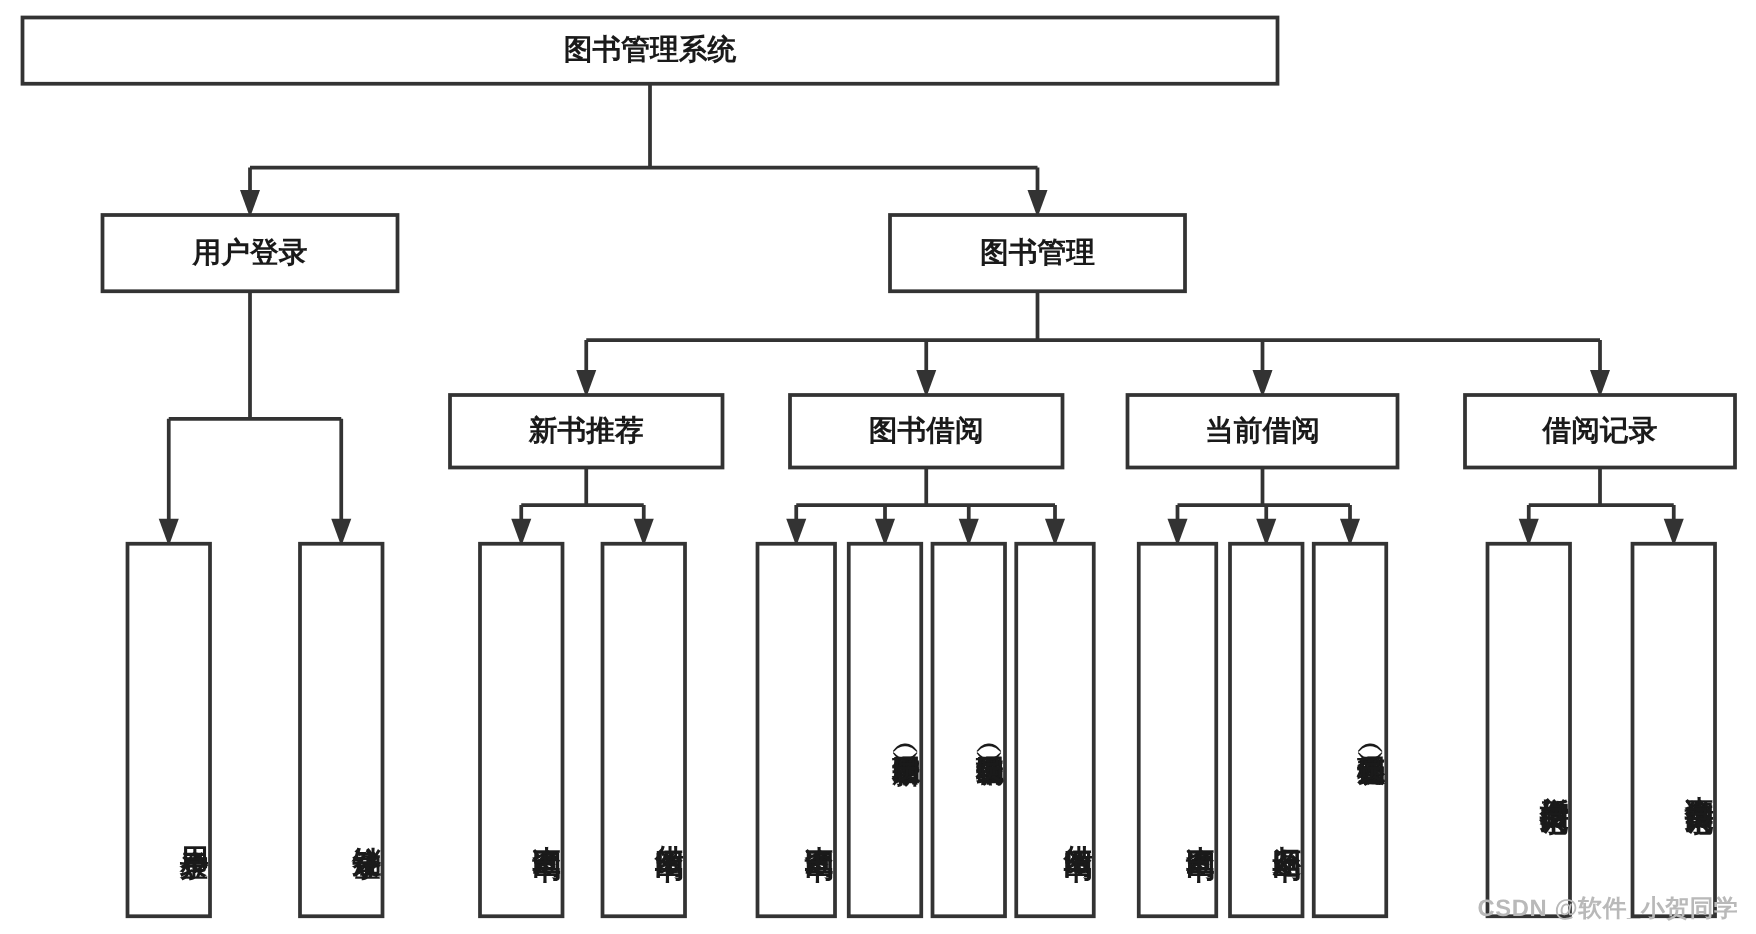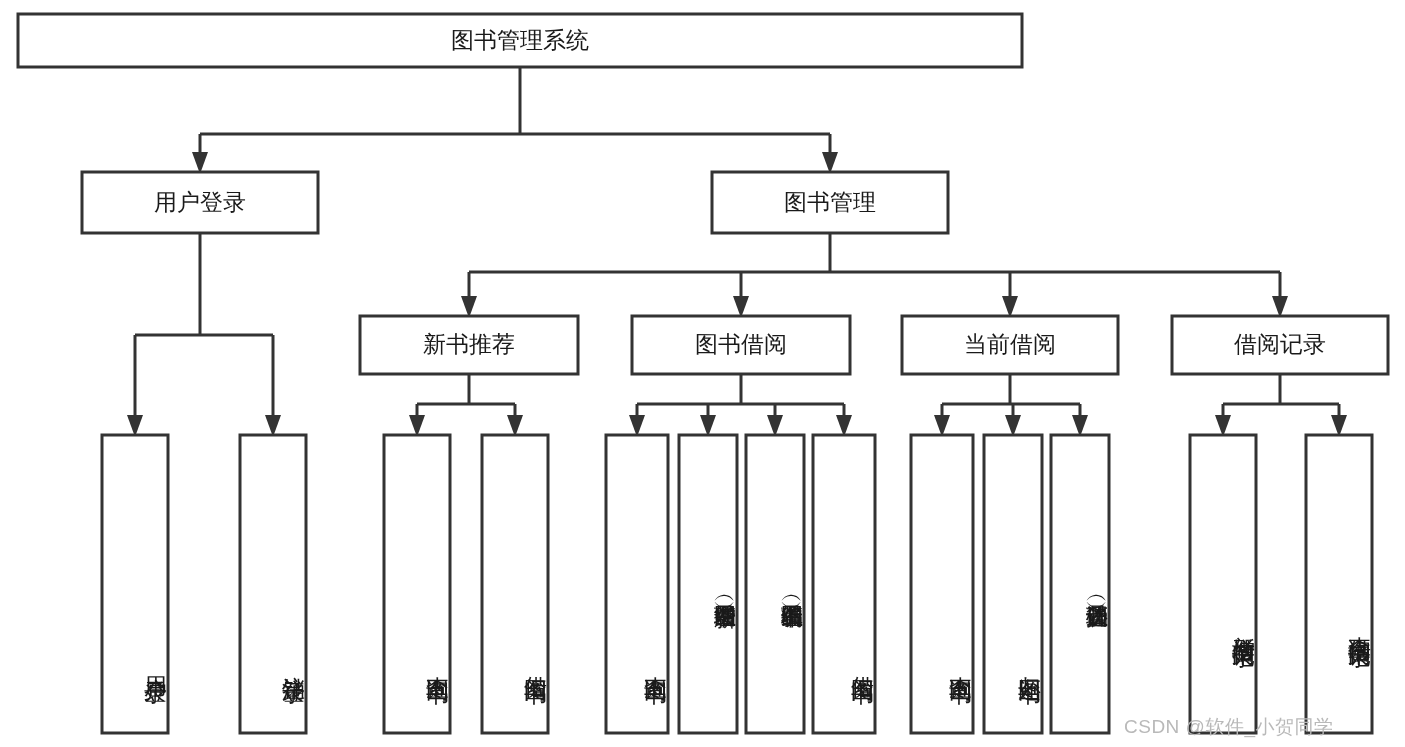--- a/index.html
+++ b/index.html
@@ -13,20 +13,21 @@
     height: 747px;
     font-family: "Liberation Sans", "DejaVu Sans", sans-serif;
     overflow: hidden;
     position: relative;
   }
   #diagram-root {
     position: relative;
     width: 1134px;
     height: 747px;
     background: #ffffff;
+    font-weight: bold;
   }
   svg#diagram-svg {
     position: absolute;
     left: 0;
     top: 0;
     width: 1405px;
     height: 747px;
     display: block;
   }
   .node-box {
@@ -173,14 +174,14 @@
       <div class="leaf-label" style="left: 606px; top: 445px; width: 62px; height: 278px; padding-top: 78px;">查询图书</div>
       <div class="leaf-label" style="left: 679px; top: 445px; width: 58px; height: 278px; padding-top: 4px; font-size: 22px; letter-spacing: 0px;">新增图书（管理员）</div>
       <div class="leaf-label" style="left: 746px; top: 445px; width: 58px; height: 278px; padding-top: 4px; font-size: 22px; letter-spacing: 0px;">编辑图书（管理员）</div>
       <div class="leaf-label" style="left: 813px; top: 445px; width: 62px; height: 278px; padding-top: 78px;">借阅图书</div>
       <div class="leaf-label" style="left: 911px; top: 445px; width: 62px; height: 278px; padding-top: 78px;">查询图书</div>
       <div class="leaf-label" style="left: 984px; top: 445px; width: 58px; height: 278px; padding-top: 78px;">归还图书</div>
       <div class="leaf-label" style="left: 1051px; top: 445px; width: 58px; height: 278px; padding-top: 4px; font-size: 22px; letter-spacing: 0px;">确认归还（管理员）</div>
       <div class="leaf-label" style="left: 1190px; top: 445px; width: 66px; height: 278px; padding-top: 40px;">新增借阅记录</div>
       <div class="leaf-label" style="left: 1306px; top: 445px; width: 66px; height: 278px; padding-top: 40px;">查询借阅记录</div>
     </div>
-  <div class="watermark" style="left: 1124px; top: 714px; color: rgb(185, 185, 185);">CSDN @软件_小贺同学</div>
+  <div class="watermark" style="left: 1182px; top: 714px; color: rgb(185, 185, 185);">CSDN @软件_小贺同学</div>
 </div>
 
 </body></html>

